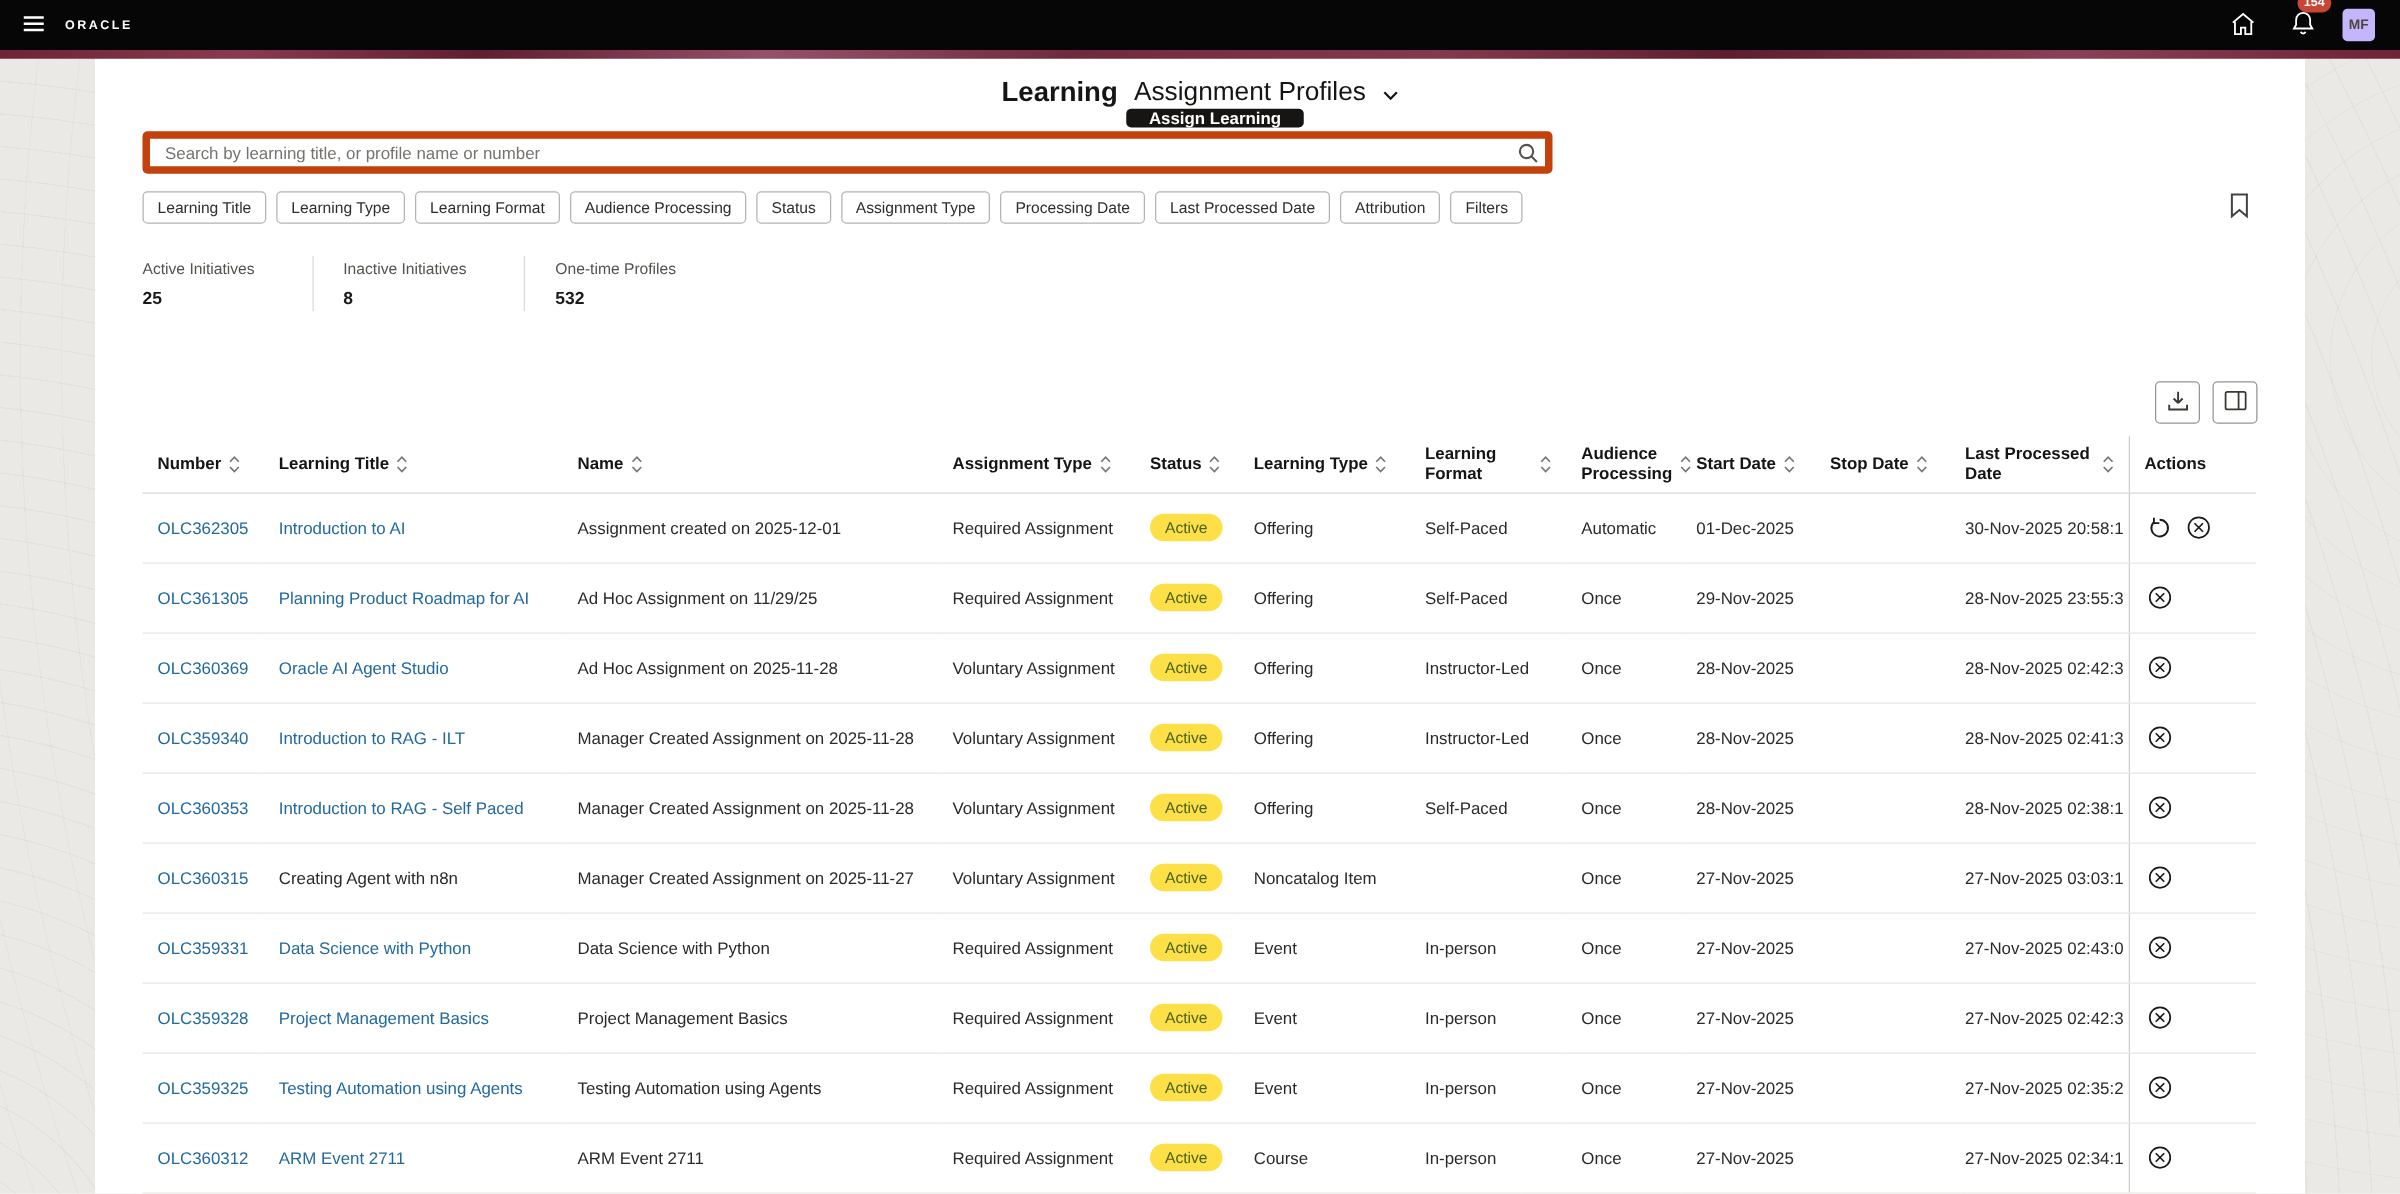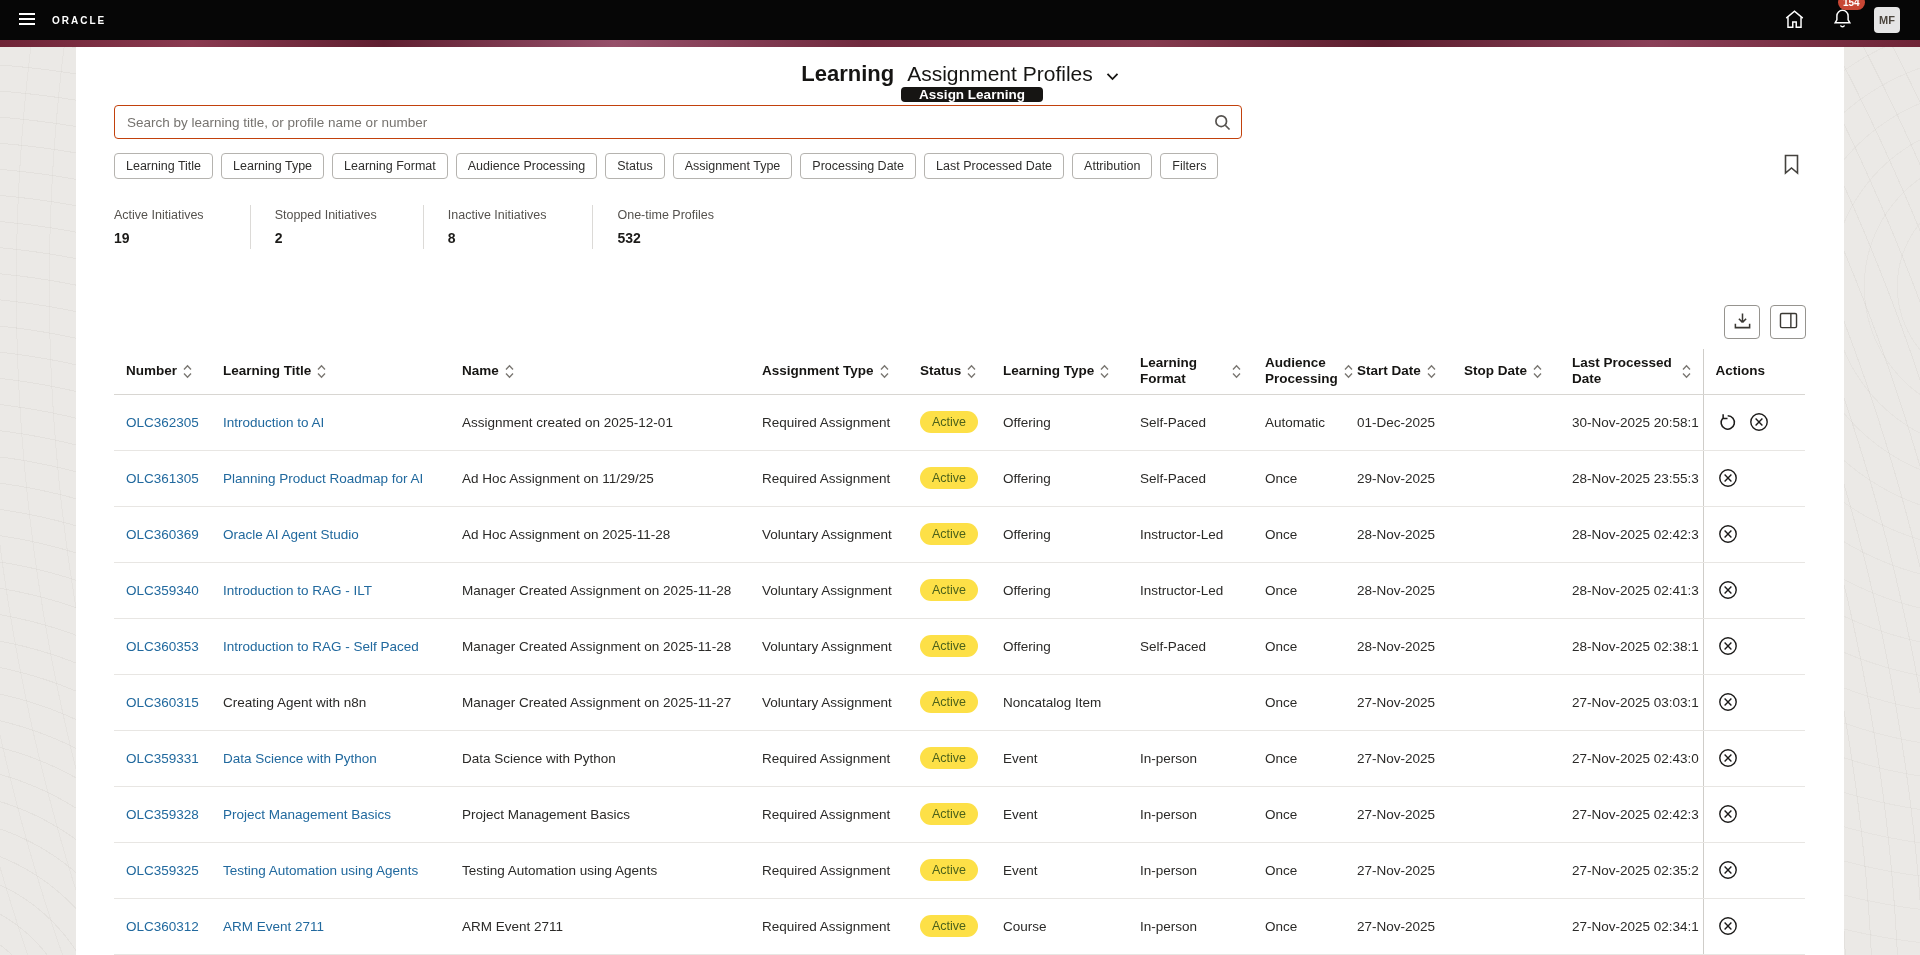--- a/index.html
+++ b/index.html
@@ -31,21 +31,21 @@
   .brand { color: #fff; font-weight: 700; font-size: 10px; letter-spacing: 2px; margin-left: 10px; }
   .tb-right { margin-left: auto; display: flex; align-items: center; gap: 16px; padding-right: 8px; }
   .bell { position: relative; }
   .badge {
     position: absolute; top: -7px; left: 11px;
     background: #c74634; color: #fff; font-size: 10px; font-weight: 700;
     padding: 2px 5px; border-radius: 8px; line-height: 1.1;
   }
   .avatar {
     width: 26px; height: 26px; border-radius: 4px; border: none; cursor: pointer;
-    background: #e5e5e5; color: #4c463e; font-weight: 700; font-size: 11px;
+    background: #c4b5fd; color: #4c463e; font-weight: 700; font-size: 11px;
     font-family: inherit;
   }
 
   
   .banner {
     position: absolute; top: 40px; left: 0; width: 100%; height: 7px; z-index: 4;
     background: linear-gradient(90deg,#6e2436,#8a3a50 10%,#5f1f30 20%,#96506a 32%,#702a3e 45%,#843a4e 60%,#5c1e2e 72%,#8a4058 86%,#6e2436);
   }
 
   
@@ -60,21 +60,21 @@
   .t2 { font-size: 21px; color: #161513; cursor: pointer; }
   .chev { display: flex; margin-top: 4px; cursor: pointer; }
   .assign-btn {
     background: #161513; color: #fff; font-size: 13.5px; font-weight: 600;
     border: none; border-radius: 4px; height: 36px; padding: 0 18px;
     cursor: pointer; font-family: inherit; margin-left: 24px;
   }
 
   .search-wrap { position: relative; margin-top: 4px; width: 1128px; height: 34px; }
   .search {
-    width: 100%; height: 34px; border: 1px solid #c2410c; border-radius: 4px;
+    width: 100%; height: 34px; border: 6px solid #c2410c; border-radius: 4px;
     padding: 0 38px 0 12px; font-size: 13.5px; font-family: inherit; color: #333; background: #fff;
   }
   .search::placeholder { color: #76736f; }
   .search-ic { position: absolute; right: 11px; top: 9px; cursor: pointer; display: flex; }
 
   .chips-row { display: flex; align-items: center; justify-content: space-between; margin-top: 14px; height: 26px; }
   .chips { display: flex; gap: 8px; }
   .chip {
     background: #fff; border: 1px solid #b5b3af; border-radius: 4px;
     padding: 5px 11px; font-size: 12.5px; color: #2f2e2c; font-family: inherit;
@@ -196,25 +196,21 @@
         <svg width="17" height="21" viewBox="0 0 17 21" fill="none" stroke="#44423e" stroke-width="1.6">
             <path d="M2.5 1.5h12V19l-6-5-6 5Z"></path>
           </svg>
       </span>
     </button>
   </div>
 
   <div id="stats" class="stats">
       <div class="stat">
         <div class="stat-label">Active Initiatives</div>
-        <div class="stat-value">19</div>
-      </div>
-      <div class="stat">
-        <div class="stat-label">Stopped Initiatives</div>
-        <div class="stat-value">2</div>
+        <div class="stat-value">25</div>
       </div>
       <div class="stat">
         <div class="stat-label">Inactive Initiatives</div>
         <div class="stat-value">8</div>
       </div>
       <div class="stat">
         <div class="stat-label">One-time Profiles</div>
         <div class="stat-value">532</div>
       </div>
     </div>

